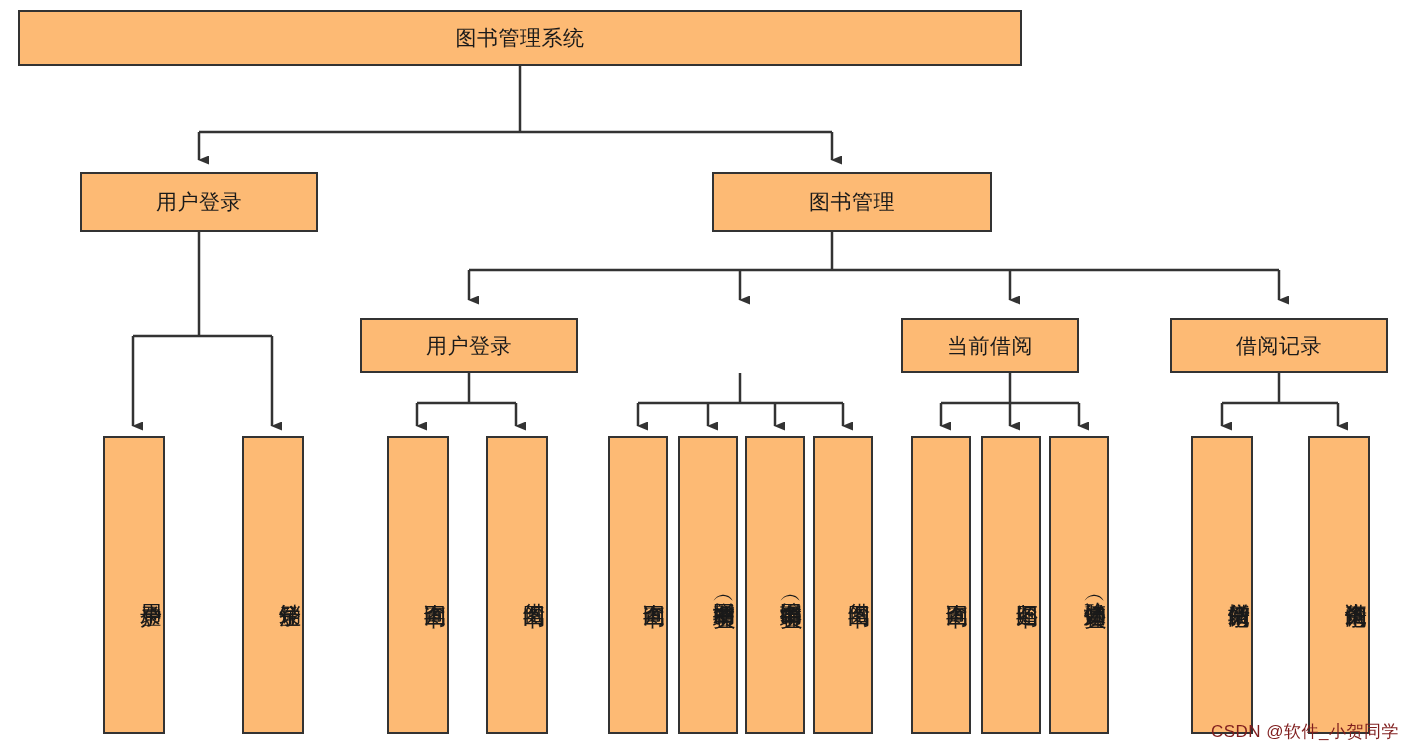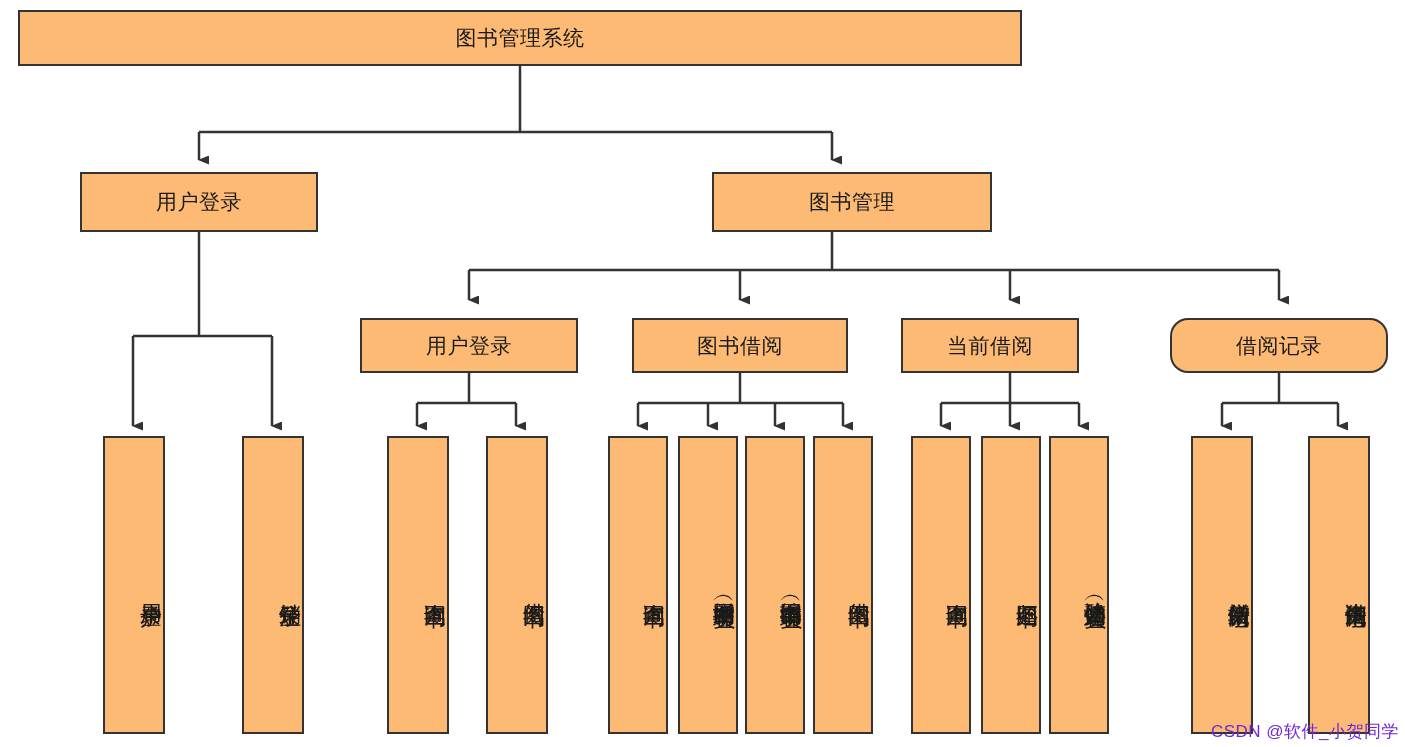--- a/index.html
+++ b/index.html
@@ -54,21 +54,21 @@
     top: 0;
     width: 1405px;
     height: 747px;
     pointer-events: none;
   }
   .watermark {
     position: absolute;
     right: 6px;
     bottom: 4px;
     font-size: 17px;
-    color: #6d28d9;
+    color: #7f1d1d;
     white-space: nowrap;
     letter-spacing: 0.5px;
   }
 </style>
 </head>
 <body>
 
 <div id="diagram-root">
 
   <svg class="edges" viewBox="0 0 1405 747" width="1405" height="747">
@@ -128,27 +128,24 @@
   <div class="node node-h" style="left:80px; top:172px; width:238px; height:60px;">
     <span>用户登录</span>
   </div>
   <div class="node node-h" style="left:712px; top:172px; width:280px; height:60px;">
     <span>图书管理</span>
   </div>
 
   <div class="node node-h" style="left:360px; top:318px; width:218px; height:55px;">
     <span>用户登录</span>
   </div>
-  <div class="node node-h" style="left:632px; top:318px; width:216px; height:55px;">
-    <span>图书借阅</span>
-  </div>
   <div class="node node-h" style="left:901px; top:318px; width:178px; height:55px;">
     <span>当前借阅</span>
   </div>
-  <div class="node node-h" style="left:1170px; top:318px; width:218px; height:55px;border-radius:18px;">
+  <div class="node node-h" style="left:1170px; top:318px; width:218px; height:55px;">
     <span>借阅记录</span>
   </div>
 
   <div class="node node-v" style="left:103px; top:436px; width:62px; height:298px;">
     <span>用户登录</span>
   </div>
   <div class="node node-v" style="left:242px; top:436px; width:62px; height:298px;">
     <span>注销登录</span>
   </div>
 

